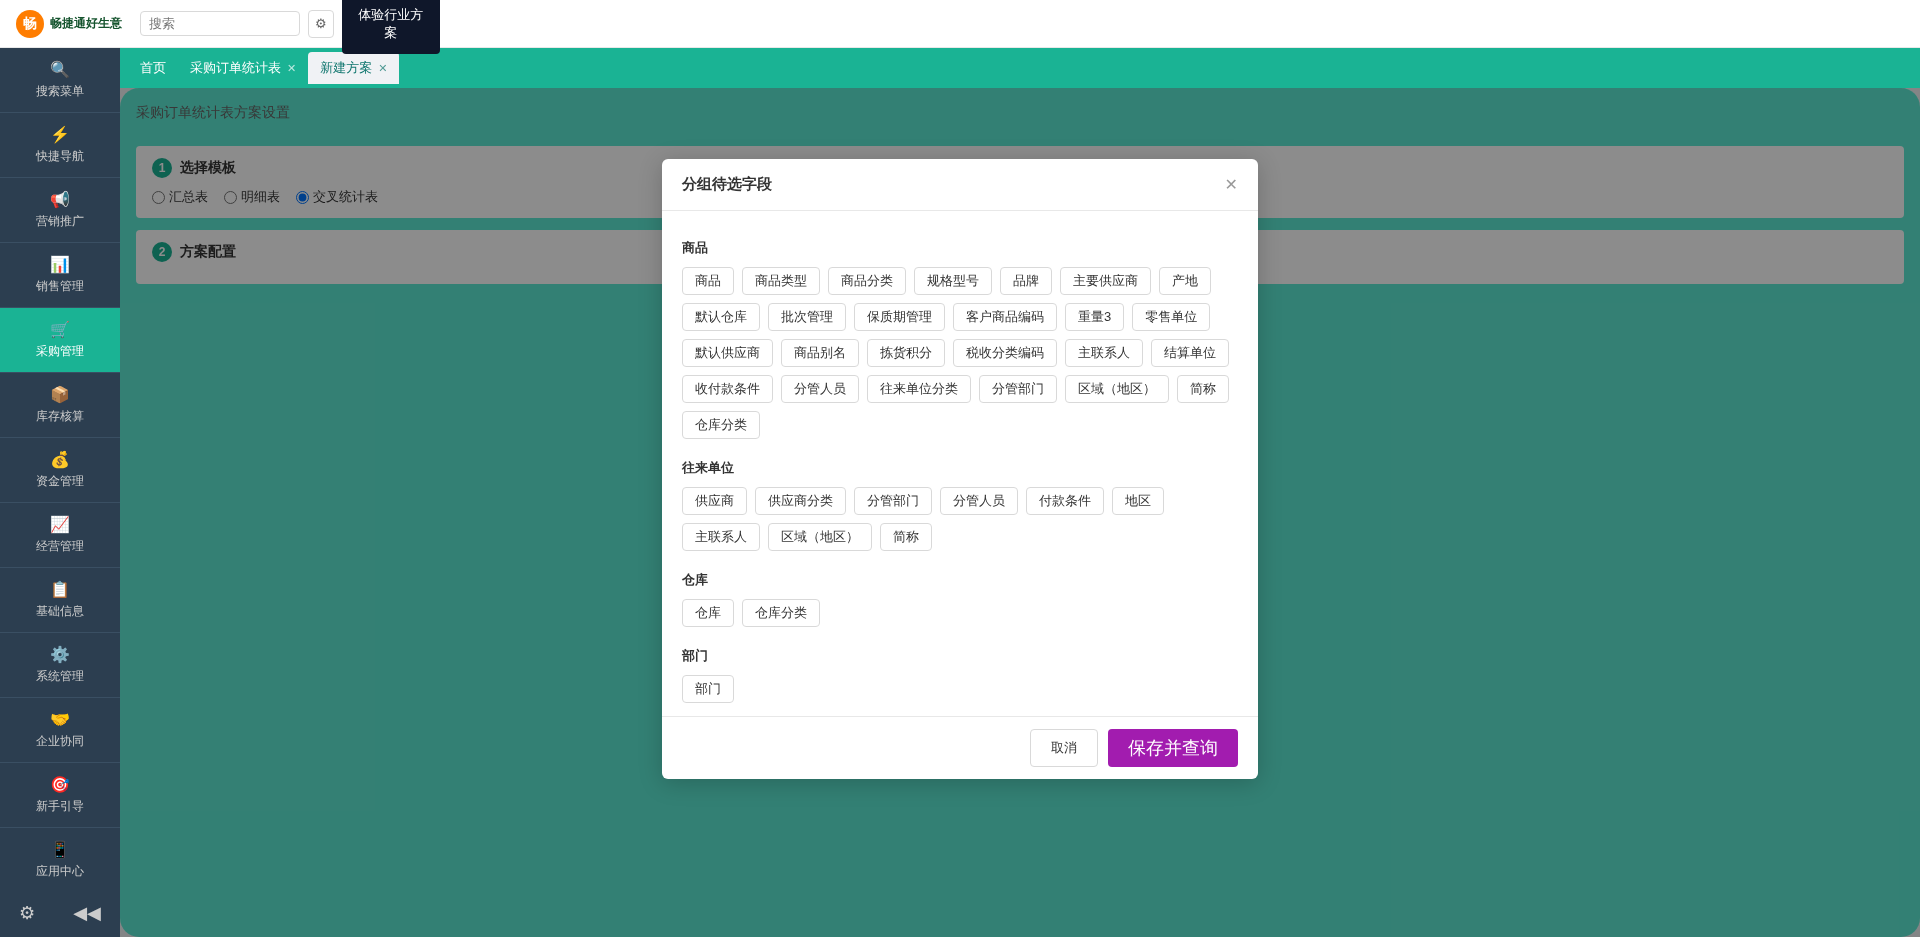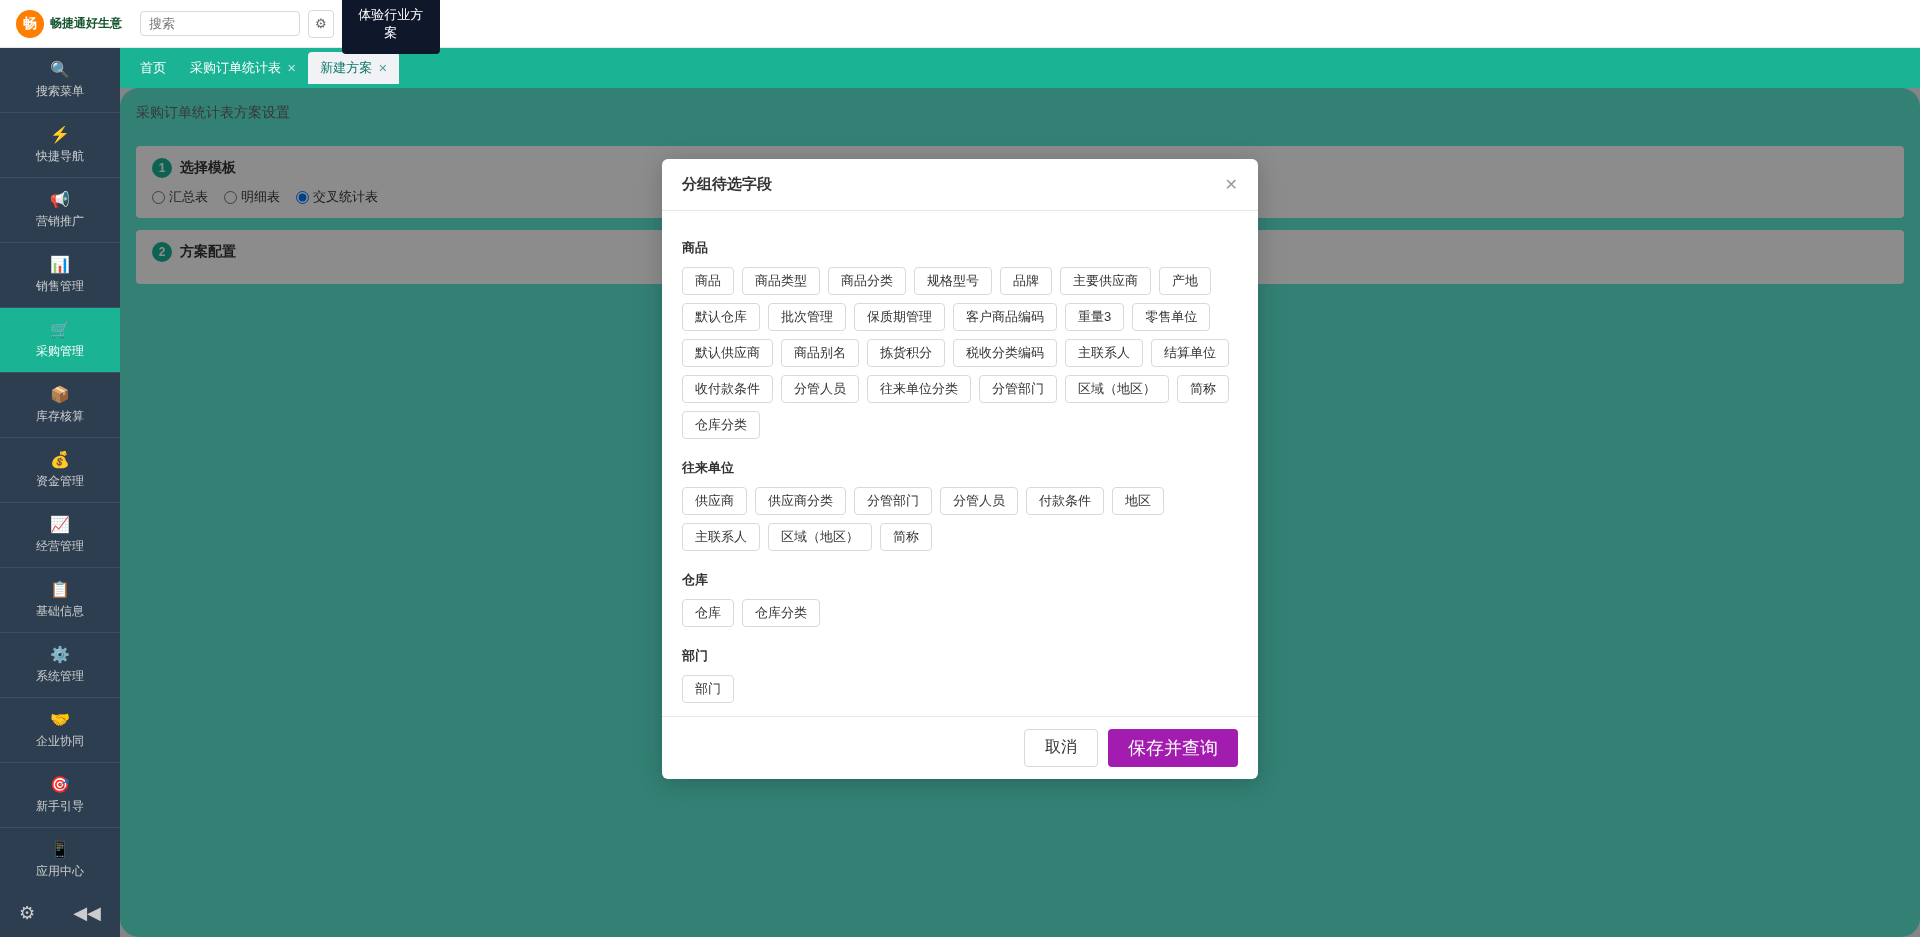--- a/index.html
+++ b/index.html
@@ -217,21 +217,21 @@
     }
     .field-tag.selected { border-color: #1ab394; color: #1ab394; background: #f0faf8; }
 
     
     .btn-cancel {
       border: 1px solid #d9d9d9;
       background: white;
       border-radius: 4px;
       padding: 7px 20px;
       cursor: pointer;
-      font-size: 16px;
+      font-size: 13px;
       color: #333;
     }
     .btn-primary {
       background: #a21caf;
       color: white;
       border: none;
       border-radius: 4px;
       padding: 7px 20px;
       cursor: pointer;
       font-size: 18px;

